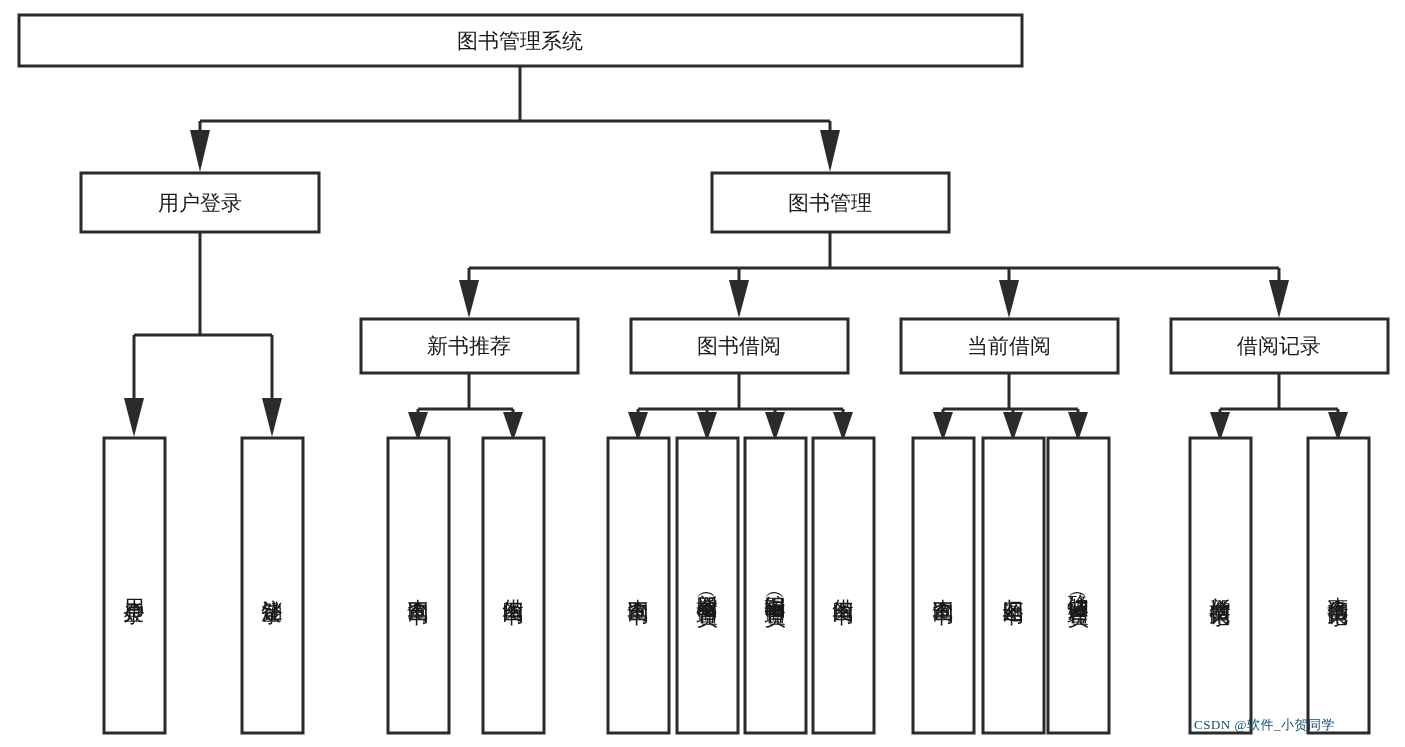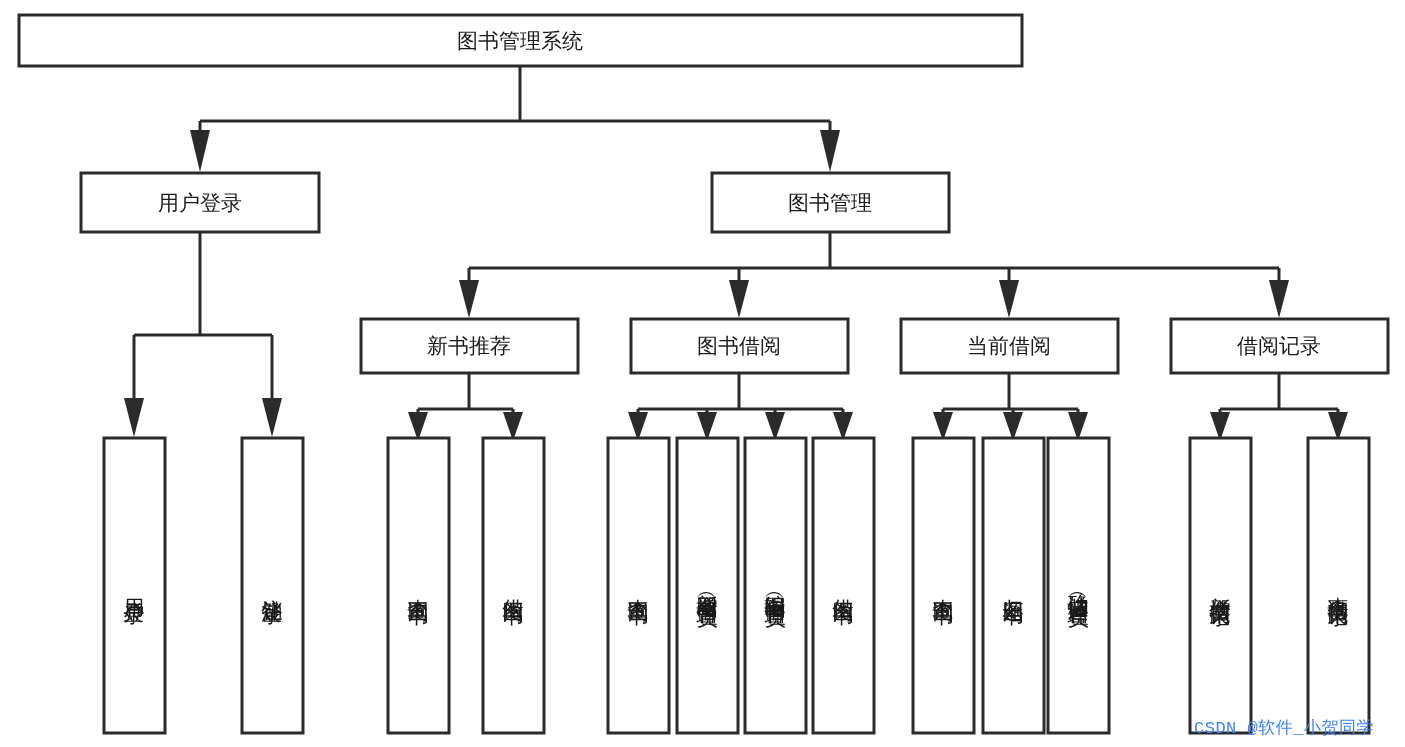--- a/index.html
+++ b/index.html
@@ -58,23 +58,23 @@
     color: #1a1a1a;
     display: flex;
     align-items: center;
     justify-content: center;
     letter-spacing: 2px;
     pointer-events: none;
     text-align: center;
   }
   .watermark {
     position: absolute;
-    font-family: Liberation Mono, monospace;
-    font-size: 17px;
-    color: #3b82f6;
+    font-family: Liberation Serif, serif;
+    font-size: 13px;
+    color: #0c4a6e;
     white-space: nowrap;
     letter-spacing: 0.5px;
   }
 </style>
 </head>
 <body>
 
 <div id="diagram-root">
 
   <svg class="diagram-canvas" viewBox="0 0 1405 747">

